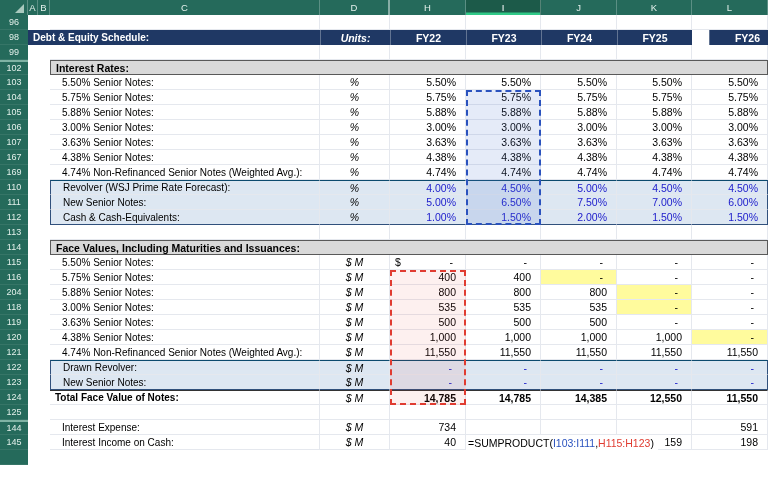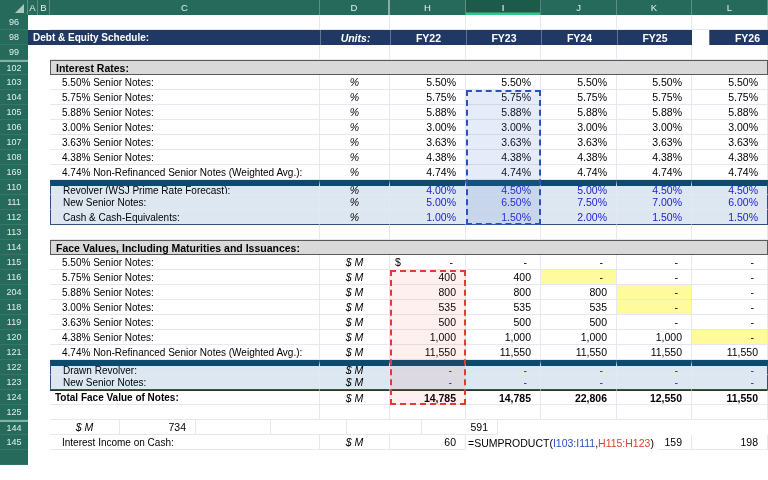--- a/index.html
+++ b/index.html
@@ -30,21 +30,21 @@
   .projhdr{background:#1F3864;color:#fff;font-weight:bold;justify-content:center;
            border-bottom:2px solid #fff;border-right:none;}
   .titleblue{background:#1F3864;color:#fff;border-right:none;border-bottom:none;}
   .units-hdr{justify-content:center;font-style:italic;font-weight:bold;border-left:1px solid rgba(255,255,255,0.3);}
   .yearhdr{justify-content:center;font-weight:bold;border-left:1px solid rgba(255,255,255,0.3);text-align:center;}
   .section{background:#D9D9D9;font-weight:bold;padding-left:5px;border:1px solid #595959;}
   .kind-input .cl{background:#DDE7F2;}
   .kind-input .num{color:#2020CC;}
   .kind-total .cl{border-top:1px solid #333;}
   .kind-total .label,.kind-total .num{font-weight:bold;}
-  .box-top .cl{border-top:6px solid #0c4a6e;text-decoration:underline;}
+  .box-top .cl{border-top:1px solid #0c4a6e;}
   .box-bottom .cl{border-bottom:1px solid #30507C;}
   .box-left{border-left:1px solid #30507C;}
   .box-right{border-right:1px solid #30507C;}
   .yellow{background:#FFFB9D;}
   .acct{justify-content:space-between;padding:0 12px 0 5px;}
   #blue-range{position:absolute;left:466px;top:90px;width:75px;height:135px;
               border:2px dashed #2A52BE;background:rgba(80,118,210,0.15);pointer-events:none;z-index:3;}
   #red-range{position:absolute;left:390px;top:270px;width:76px;height:135px;
              border:2px dashed #E03C31;background:rgba(224,70,55,0.08);pointer-events:none;z-index:3;}
   #formula-box{position:absolute;left:466px;top:435px;height:15px;display:flex;align-items:center;
@@ -162,21 +162,21 @@
         <div class="cell edge" style="width: 12px;"></div>
         <div class="cell cl label" style="width: 270px;">3.63% Senior Notes:</div>
         <div class="cell cl unit" style="width: 70px;">%</div>
         <div class="cell cl num" style="width: 76px;">3.63%</div>
         <div class="cell cl num" style="width: 75px;">3.63%</div>
         <div class="cell cl num" style="width: 76px;">3.63%</div>
         <div class="cell cl num" style="width: 75px;">3.63%</div>
         <div class="cell cl num" style="width: 76px;">3.63%</div>
       </div>
       <div class="row kind-data">
-        <div class="rowhdr">108</div>
+        <div class="rowhdr">167</div>
         <div class="cell edge" style="width: 10px;"></div>
         <div class="cell edge" style="width: 12px;"></div>
         <div class="cell cl label" style="width: 270px;">4.38% Senior Notes:</div>
         <div class="cell cl unit" style="width: 70px;">%</div>
         <div class="cell cl num" style="width: 76px;">4.38%</div>
         <div class="cell cl num" style="width: 75px;">4.38%</div>
         <div class="cell cl num" style="width: 76px;">4.38%</div>
         <div class="cell cl num" style="width: 75px;">4.38%</div>
         <div class="cell cl num" style="width: 76px;">4.38%</div>
       </div>
@@ -358,54 +358,55 @@
         <div class="cell cl num box-right dash" style="width: 76px;">-</div>
       </div>
       <div class="row kind-total">
         <div class="rowhdr">124</div>
         <div class="cell edge" style="width: 10px;"></div>
         <div class="cell edge" style="width: 12px;"></div>
         <div class="cell cl label flush" style="width: 270px;">Total Face Value of Notes:</div>
         <div class="cell cl unit" style="width: 70px;">$ M</div>
         <div class="cell cl num" style="width: 76px;">14,785</div>
         <div class="cell cl num" style="width: 75px;">14,785</div>
-        <div class="cell cl num" style="width: 76px;">22,806</div>
+        <div class="cell cl num" style="width: 76px;">14,385</div>
         <div class="cell cl num" style="width: 75px;">12,550</div>
         <div class="cell cl num" style="width: 76px;">11,550</div>
       </div>
       <div class="row kind-blank">
         <div class="rowhdr">125</div>
         <div class="cell edge" style="width: 10px;"></div>
         <div class="cell edge" style="width: 12px;"></div>
         <div class="cell" style="width: 270px;"></div>
         <div class="cell" style="width: 70px;"></div>
         <div class="cell" style="width: 76px;"></div>
         <div class="cell" style="width: 75px;"></div>
         <div class="cell" style="width: 76px;"></div>
         <div class="cell" style="width: 75px;"></div>
         <div class="cell" style="width: 76px;"></div>
       </div>
       <div class="row kind-data">
         <div class="rowhdr gap">144</div>
         <div class="cell edge" style="width: 10px;"></div>
         <div class="cell edge" style="width: 12px;"></div>
+        <div class="cell cl label" style="width: 270px;">Interest Expense:</div>
         <div class="cell cl unit" style="width: 70px;">$ M</div>
         <div class="cell cl num" style="width: 76px;">734</div>
         <div class="cell cl num" style="width: 75px;"></div>
         <div class="cell cl num" style="width: 76px;"></div>
         <div class="cell cl num" style="width: 75px;"></div>
         <div class="cell cl num" style="width: 76px;">591</div>
       </div>
       <div class="row kind-data">
         <div class="rowhdr">145</div>
         <div class="cell edge" style="width: 10px;"></div>
         <div class="cell edge" style="width: 12px;"></div>
         <div class="cell cl label" style="width: 270px;">Interest Income on Cash:</div>
         <div class="cell cl unit" style="width: 70px;">$ M</div>
-        <div class="cell cl num" style="width: 76px;">60</div>
+        <div class="cell cl num" style="width: 76px;">40</div>
         <div class="cell cl num" style="width: 75px;">106</div>
         <div class="cell cl num" style="width: 76px;">171</div>
         <div class="cell cl num" style="width: 75px;">159</div>
         <div class="cell cl num" style="width: 76px;">198</div>
       </div>
       <div class="row">
         <div class="rowhdr"></div>
         <div class="cell edge" style="width: 740px;"></div>
       </div>
     </div>

